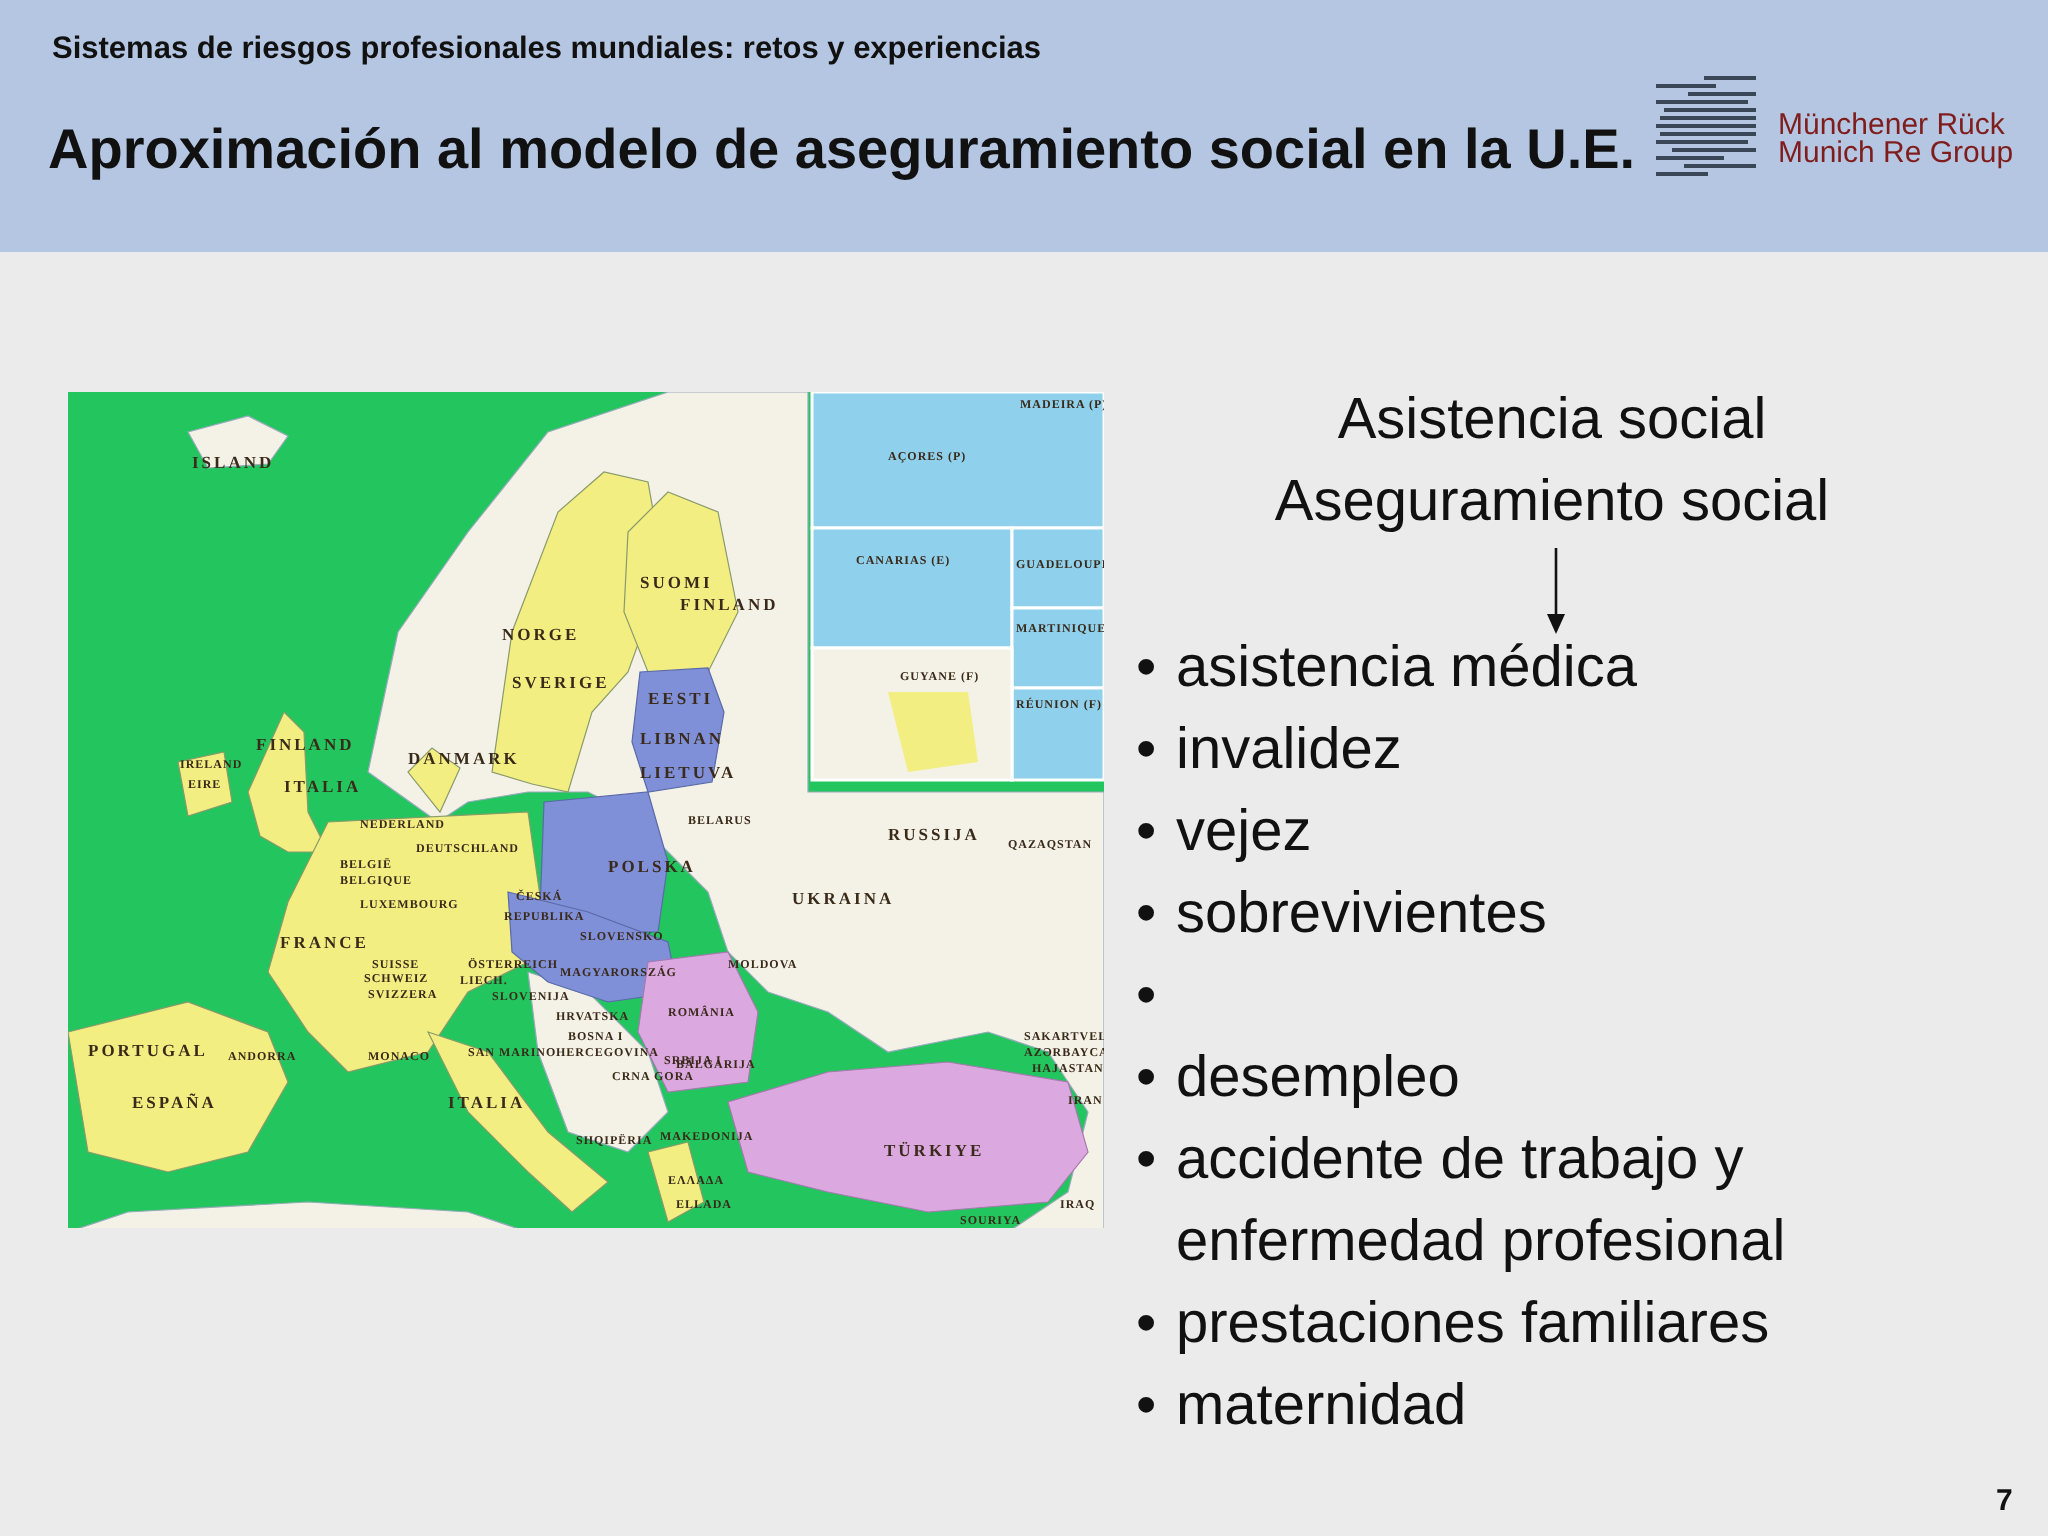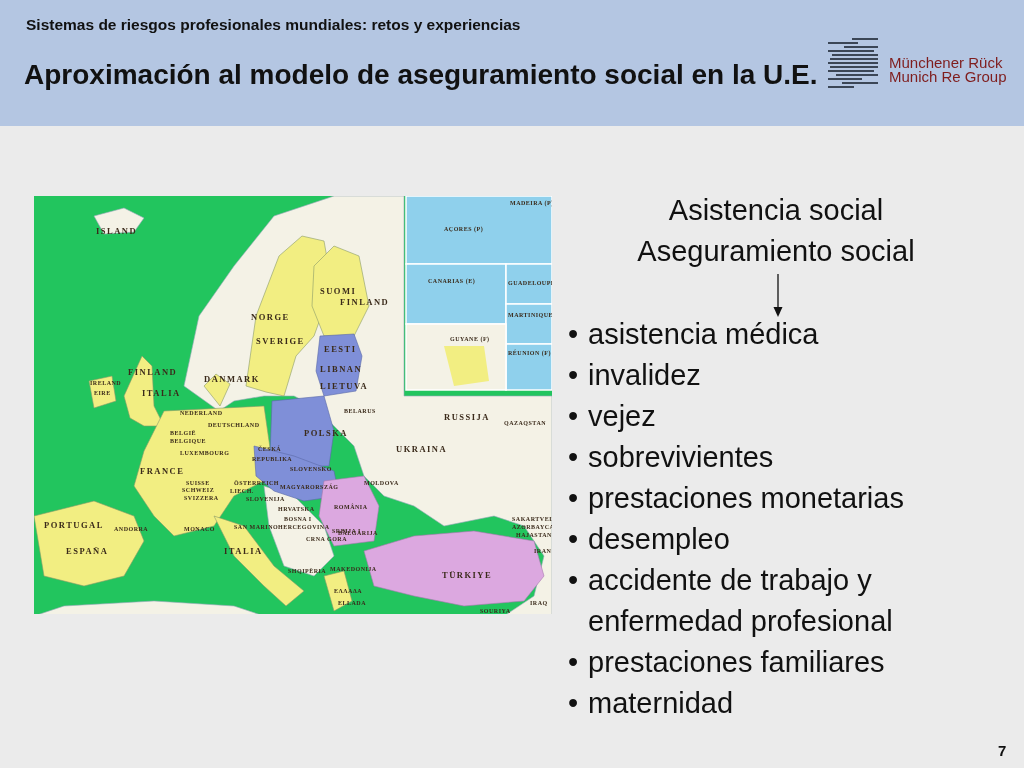--- a/index.html
+++ b/index.html
@@ -205,21 +205,21 @@
   <div class="heading">Aseguramiento social</div>
   <svg class="arrow" viewBox="0 0 12 44">
     <line x1="6" y1="0" x2="6" y2="36" stroke="#111" stroke-width="1.3"></line>
     <polygon points="1.5,33 10.5,33 6,43" fill="#111"></polygon>
   </svg>
   <ul class="list">
     <li><span class="bullet">•</span><span>asistencia médica</span></li>
     <li><span class="bullet">•</span><span>invalidez</span></li>
     <li><span class="bullet">•</span><span>vejez</span></li>
     <li><span class="bullet">•</span><span>sobrevivientes</span></li>
-    <li><span class="bullet">•</span><span>prestaciones monetarias</span><br></li>
+    <li><span class="bullet">•</span><br></li>
     <li><span class="bullet">•</span><span>desempleo</span></li>
     <li><span class="bullet">•</span><span>accidente de trabajo y</span><br><span>enfermedad profesional</span></li>
     <li><span class="bullet">•</span><span>prestaciones familiares</span></li>
     <li><span class="bullet">•</span><span>maternidad</span></li>
   </ul>
 </div>
 
 <div class="page-num">7</div>
 
 </body></html>

